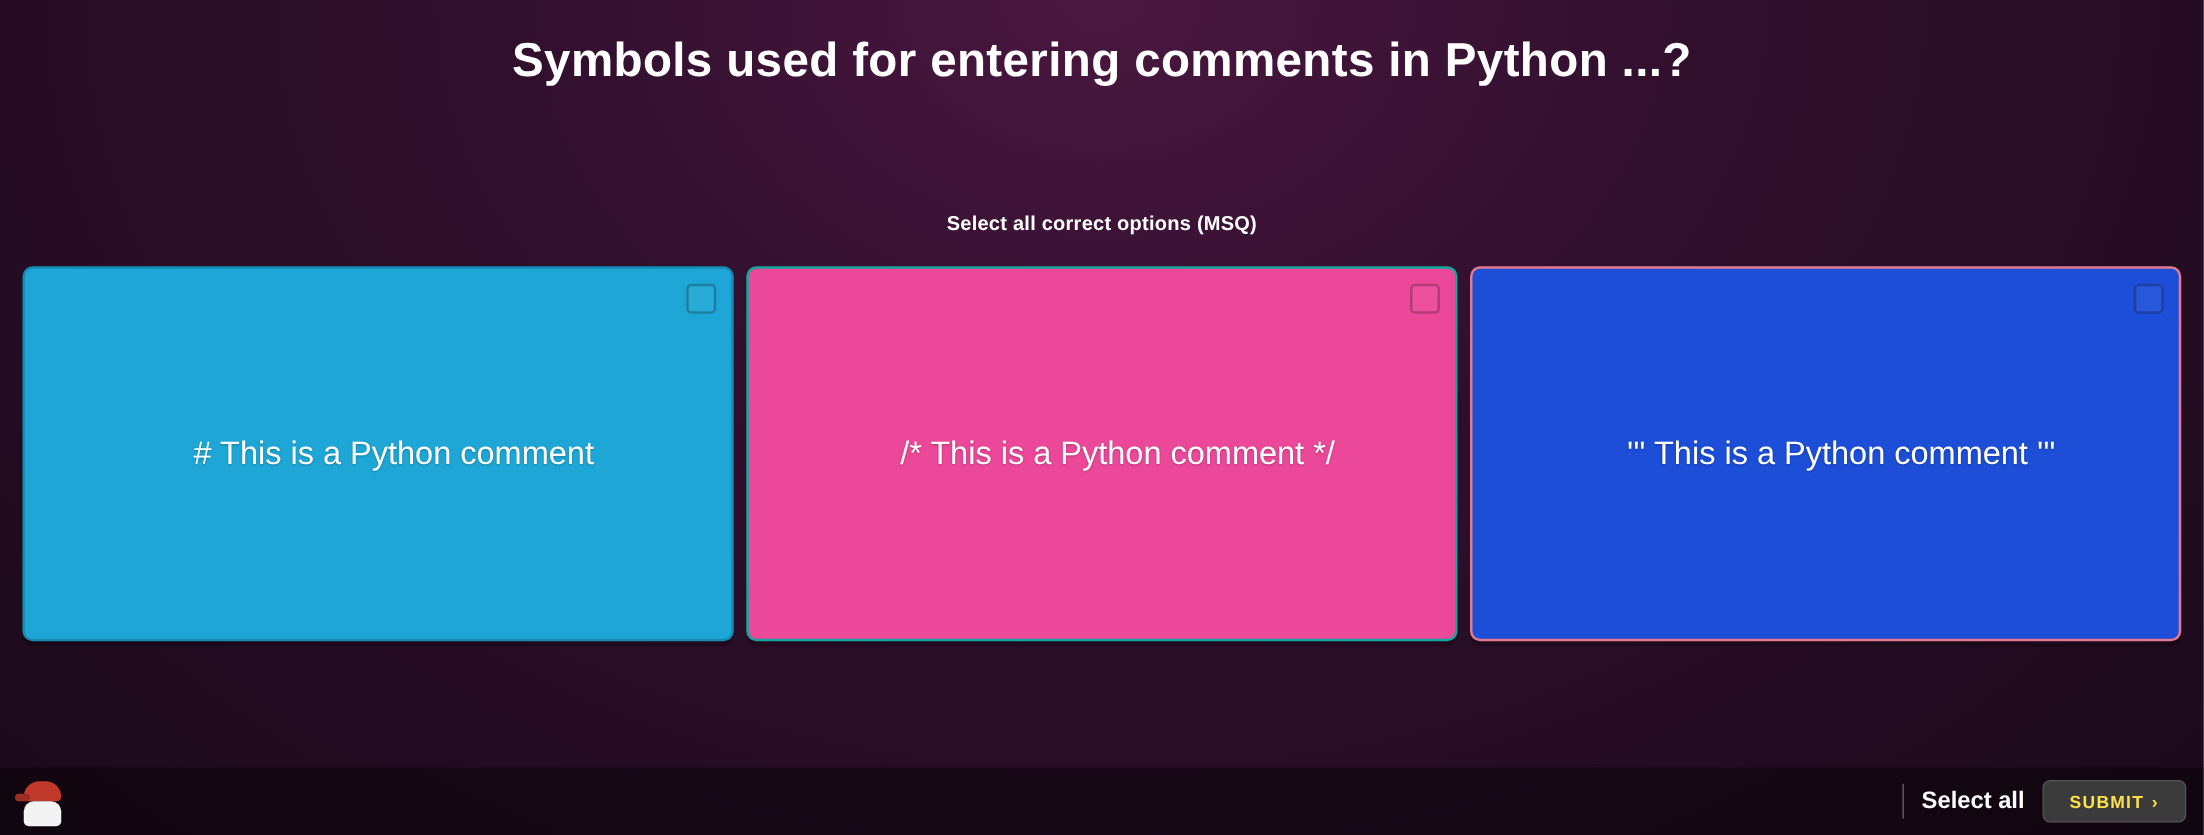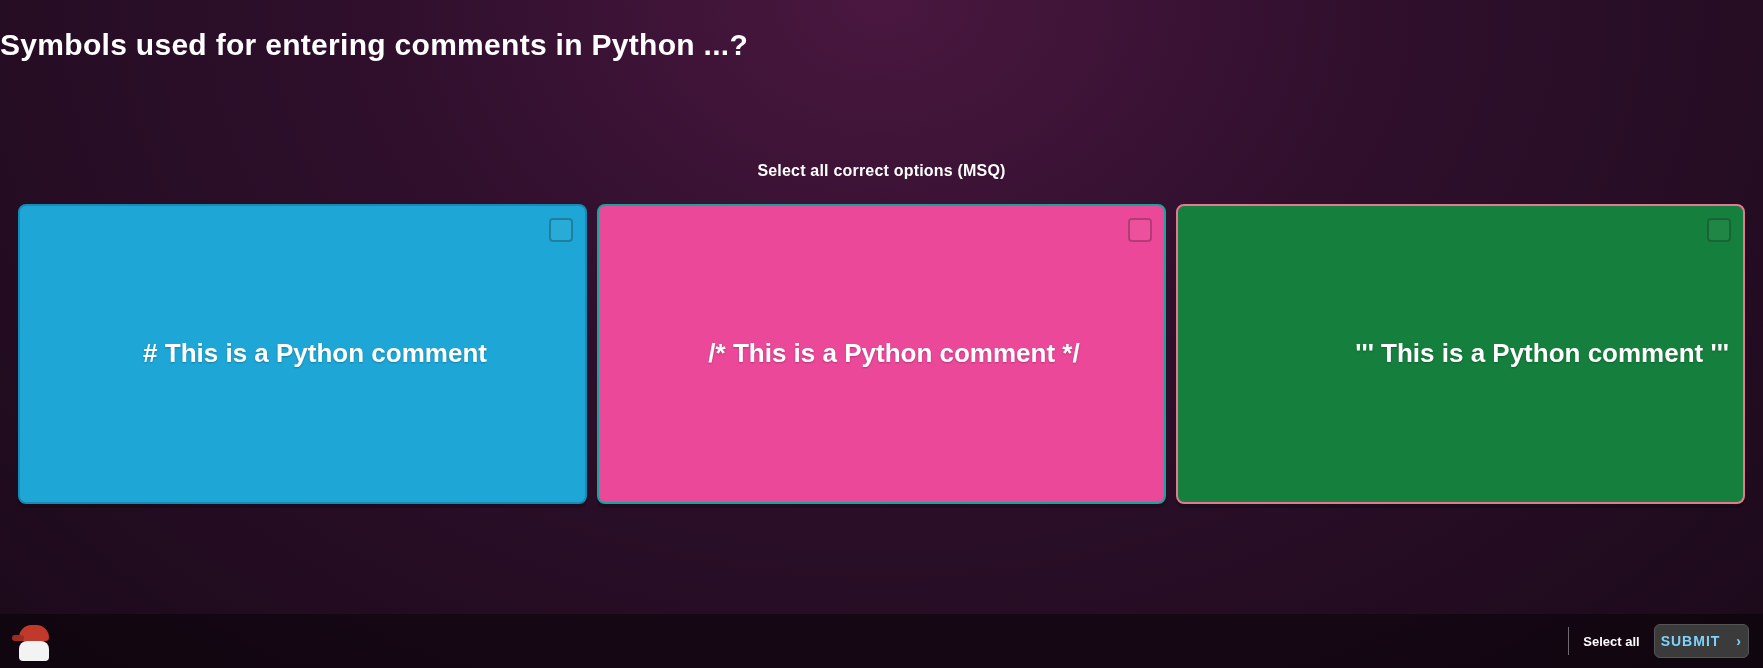--- a/index.html
+++ b/index.html
@@ -7,21 +7,22 @@
   body {
     width: 1763px;
     height: 668px;
     background: radial-gradient(ellipse at 50% 0%, #4a1740 0%, #2f0f2c 40%, #1b0a1a 100%);
     font-family: "Segoe UI", "Arial Rounded MT Bold", Arial, sans-serif;
     color: #fff;
     position: relative;
     overflow: hidden;
   }
   .question {
-    font-size: 30px;
+    text-align: center;
+    font-size: 38px;
     font-weight: 600;
     padding-top: 28px;
     letter-spacing: 0.3px;
   }
   .instruction {
     text-align: center;
     font-size: 16px;
     font-weight: 600;
     margin-top: 100px;
     letter-spacing: 0.2px;
@@ -50,31 +51,31 @@
     top: 12px;
     right: 12px;
     width: 24px;
     height: 24px;
     border: 2px solid rgba(0,0,0,0.25);
     border-radius: 4px;
     background: rgba(255,255,255,0.05);
   }
   .option .answer-text {
     font-size: 26px;
-    font-weight: 700;
+    font-weight: 400;
     color: #ffffff;
     line-height: 1.3;
     text-shadow: 0 1px 2px rgba(0,0,0,0.25);
     white-space: pre-line;
     margin-left: 25px;
   }
   .opt-blue   { background: #1ea7d6; border: 2px solid #158bb5; }
   .opt-teal   { background: #ec4899; border: 2px solid #14a59c; }
   .opt-yellow { background: #e7cf12; border: 2px solid #c5b00e; }
-  .opt-pink   { background: #15803d; border: 2px solid #e27b92; justify-content: flex-end; }
+  .opt-pink   { background: #1d4ed8; border: 2px solid #e27b92; }
 
   .footer {
     position: absolute;
     bottom: 0;
     left: 0;
     right: 0;
     height: 54px;
     background: rgba(0,0,0,0.4);
     display: flex;
     align-items: center;
@@ -111,39 +112,39 @@
     display: flex;
     align-items: center;
     gap: 14px;
   }
   .divider {
     width: 1px;
     height: 28px;
     background: rgba(255,255,255,0.4);
   }
   .select-all {
-    font-size: 13px;
+    font-size: 19px;
     font-weight: 600;
     color: #fff;
     cursor: pointer;
     user-select: none;
   }
   .submit-btn {
     background: #3b3b3b;
-    color: #7dd3fc;
+    color: #fde047;
     border: 1px solid #555;
     border-radius: 6px;
-    padding: 8px 6px;
+    padding: 8px 21px;
     font-size: 14px;
     font-weight: 700;
     letter-spacing: 1px;
     cursor: pointer;
     display: flex;
     align-items: center;
-    gap: 16px;
+    gap: 6px;
   }
   .submit-btn .arrow {
     display: inline-block;
   }
 </style>
 </head>
 <body>
 
 <div class="question">Symbols used for entering comments in Python ...?</div>
 <div class="instruction">Select all correct options (MSQ)</div>

